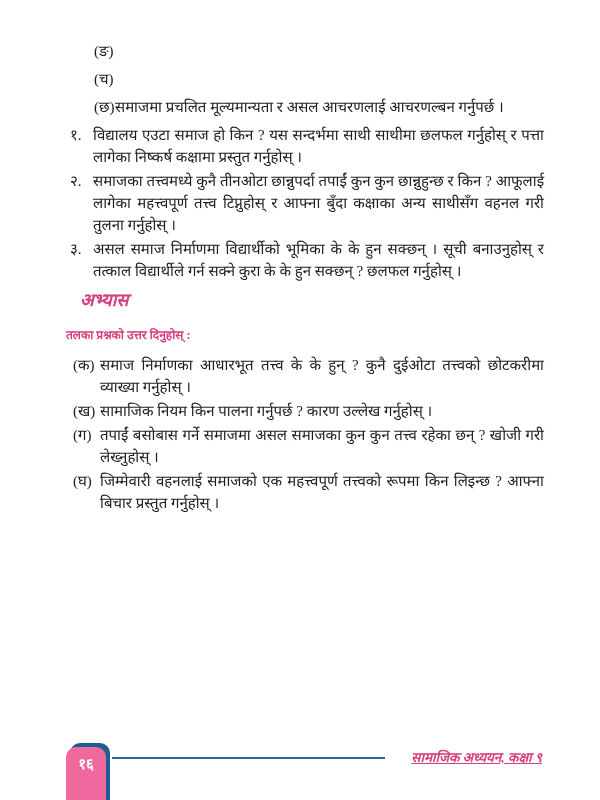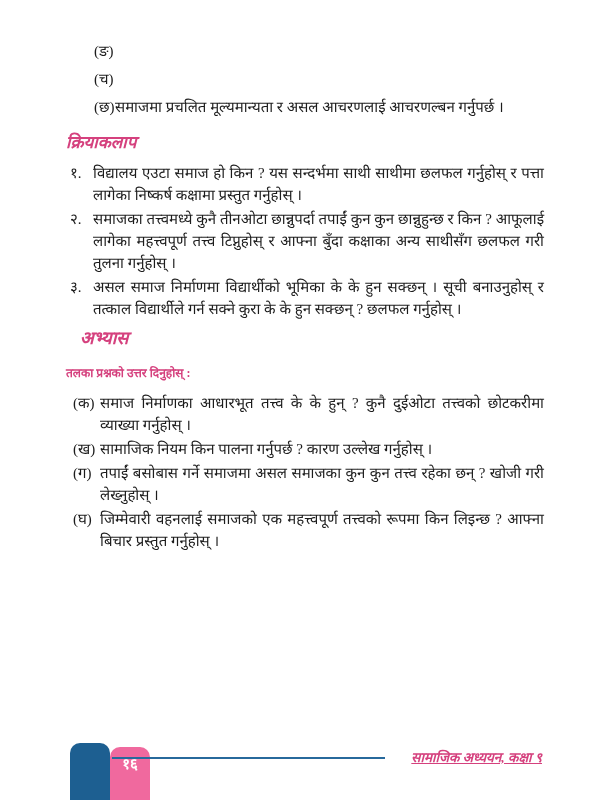--- a/index.html
+++ b/index.html
@@ -77,21 +77,20 @@
     position: absolute;
     left: 66px; top: 747px;
     width: 40px; height: 53px;
     background: #f0699e;
     border-radius: 10px 10px 0 0;
     color: #ffffff;
     font-size: 15px;
     font-weight: bold;
     text-align: center;
     line-height: 34px;
-    margin-left: 44px;
   }
   .footer-title {
     position: absolute;
     right: 58px; top: 748px;
     color: #d5417e;
     font-weight: bold;
     font-style: italic;
     font-size: 13.5px;
     text-decoration: underline;
   }
@@ -107,30 +106,29 @@
     </div>
     <div class="item">
       <span class="label">(च)</span>
     </div>
     <div class="item">
       <span class="label">(छ)</span>
       <span class="text">समाजमा प्रचलित  मूल्यमान्यता र असल आचरणलाई आचरणल्बन गर्नुपर्छ ।</span>
     </div>
   </div>
 
-  <div class="h-activity">क्रियाकलाप</div>
 
   <div class="list-activity">
     <div class="item">
       <span class="label">१.</span>
       <span class="text">विद्यालय एउटा समाज हो किन ?  यस सन्दर्भमा साथी साथीमा छलफल गर्नुहोस् र पत्ता लागेका निष्कर्ष कक्षामा प्रस्तुत गर्नुहोस् ।</span>
     </div>
     <div class="item">
       <span class="label">२.</span>
-      <span class="text">समाजका तत्त्वमध्ये कुनै तीनओटा छान्नुपर्दा तपाईं कुन कुन छान्नुहुन्छ  र किन ? आफूलाई लागेका महत्त्वपूर्ण तत्त्व टिप्नुहोस् र आफ्ना बुँदा कक्षाका अन्य साथीसँग छलफल गरी तुलना गर्नुहोस् ।</span>
+      <span class="text">समाजका तत्त्वमध्ये कुनै तीनओटा छान्नुपर्दा तपाईं कुन कुन छान्नुहुन्छ  र किन ? आफूलाई लागेका महत्त्वपूर्ण तत्त्व टिप्नुहोस् र आफ्ना बुँदा कक्षाका अन्य साथीसँग वहनल गरी तुलना गर्नुहोस् ।</span>
     </div>
     <div class="item">
       <span class="label">३.</span>
       <span class="text">असल समाज निर्माणमा विद्यार्थीको भूमिका के के हुन सक्छन् । सूची बनाउनुहोस् र तत्काल विद्यार्थीले गर्न सक्ने कुरा के के हुन सक्छन् ? छलफल गर्नुहोस् ।</span>
     </div>
   </div>
 
   <div class="h-exercise">अभ्यास</div>
 
   <div class="h-sub">तलका प्रश्नको उत्तर दिनुहोस् :</div>

